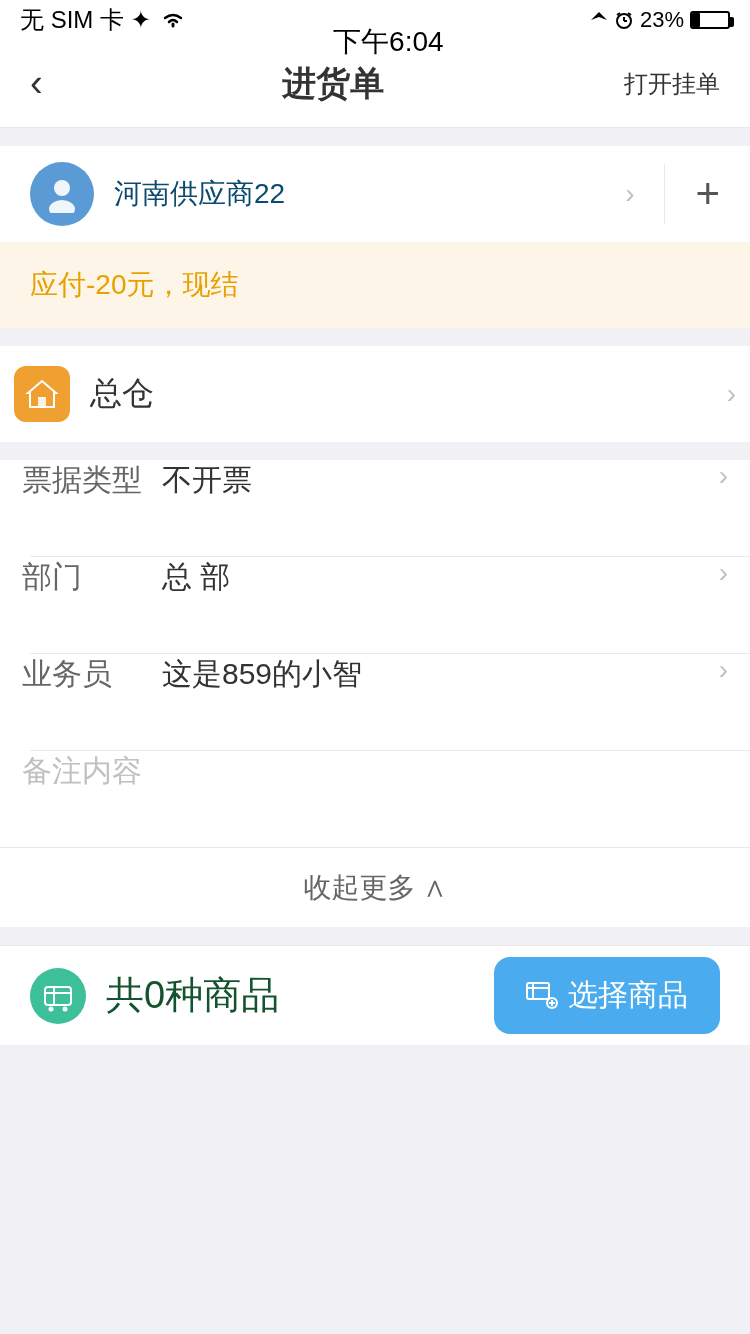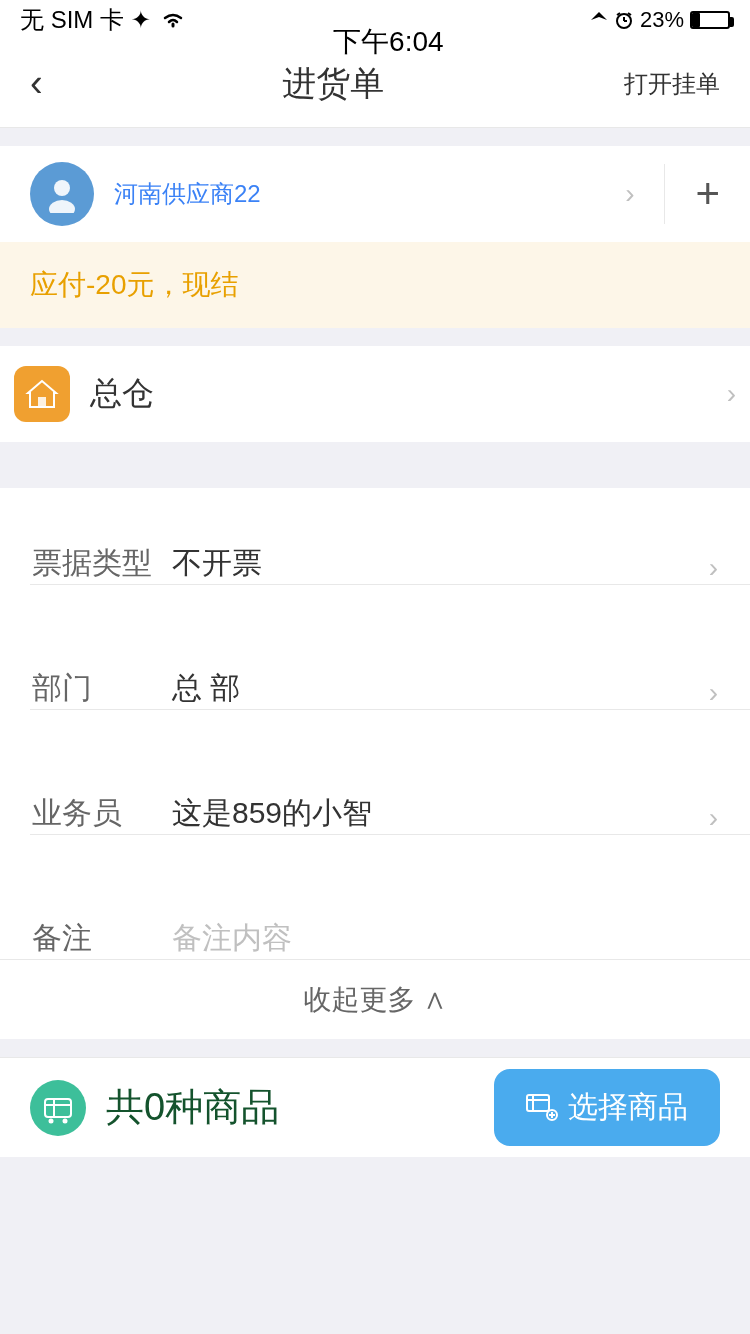--- a/index.html
+++ b/index.html
@@ -40,42 +40,42 @@
       width: 750px;
       height: 88px;
       background: #fff;
       display: flex;
       align-items: center;
       justify-content: space-between;
       padding: 0 30px;
       border-bottom: 1px solid #e8e8e8;
     }
     .nav-back { font-size: 38px; color: #333; cursor: pointer; }
-    .nav-title { font-size: 34px; font-weight: 400; color: #333; }
+    .nav-title { font-size: 34px; font-weight: 700; color: #333; }
     .nav-right { font-size: 24px; color: #333; }
 
     
     .separator { width: 750px; height: 18px; background: #f0f0f5; }
     .separator-thin { width: 750px; height: 1px; background: #e8e8e8; margin-left: 30px; }
 
     
     .supplier-row {
       background: #fff;
       display: flex;
       align-items: center;
       padding: 0 30px;
       height: 96px;
     }
     .supplier-avatar {
       width: 64px; height: 64px; border-radius: 50%; background: #5b9bd5;
       display: flex; align-items: center; justify-content: center;
       margin-right: 20px; flex-shrink: 0;
     }
     .supplier-name {
-      flex: 1; font-size: 24px; color: #3b82f6;
+      flex: 1; font-size: 28px; color: #0c4a6e;
     }
     .supplier-arrow { color: #c0c0c0; font-size: 28px; margin-right: 30px; }
     .supplier-divider { width: 1px; height: 60px; background: #e8e8e8; margin-right: 30px; }
     .supplier-add { font-size: 42px; color: #555; }
 
     
     .notice-banner {
       background: #fdf6e8;
       padding: 24px 30px;
       font-size: 28px;
@@ -95,25 +95,24 @@
       display: flex; align-items: center; justify-content: center;
       margin-right: 20px; flex-shrink: 0;
     }
     .warehouse-name { flex: 1; font-size: 32px; color: #333; }
     .arrow { color: #c0c0c0; font-size: 28px; }
 
     
     .form-section { background: #fff; }
     .form-row {
       display: flex;
-      align-items: flex-end;
-      padding: 0 32px;
+      align-items: flex-start;
+      padding: 0 22px;
       height: 96px;
       background: #fff;
-      margin-top: 28px;
     }
     .form-label {
       font-size: 30px; color: #666; width: 140px; flex-shrink: 0;
     }
     .form-value {
       flex: 1; font-size: 30px; color: #333;
     }
     .form-value.placeholder { color: #c0c0c0; }
 
     
@@ -243,21 +242,20 @@
     <div class="separator-thin"></div>
 
     <div class="form-row">
       <span class="form-label">业务员</span>
       <span class="form-value">这是859的小智</span>
       <span class="arrow">›</span>
     </div>
     <div class="separator-thin"></div>
 
     <div class="form-row">
-      <span class="form-label">备注</span>
       <span class="form-value placeholder">备注内容</span>
     </div>
 
     <div class="collapse-row">
       <span class="collapse-text">收起更多 ∧</span>
     </div>
   </div>
 
   <div class="separator"></div>
 

